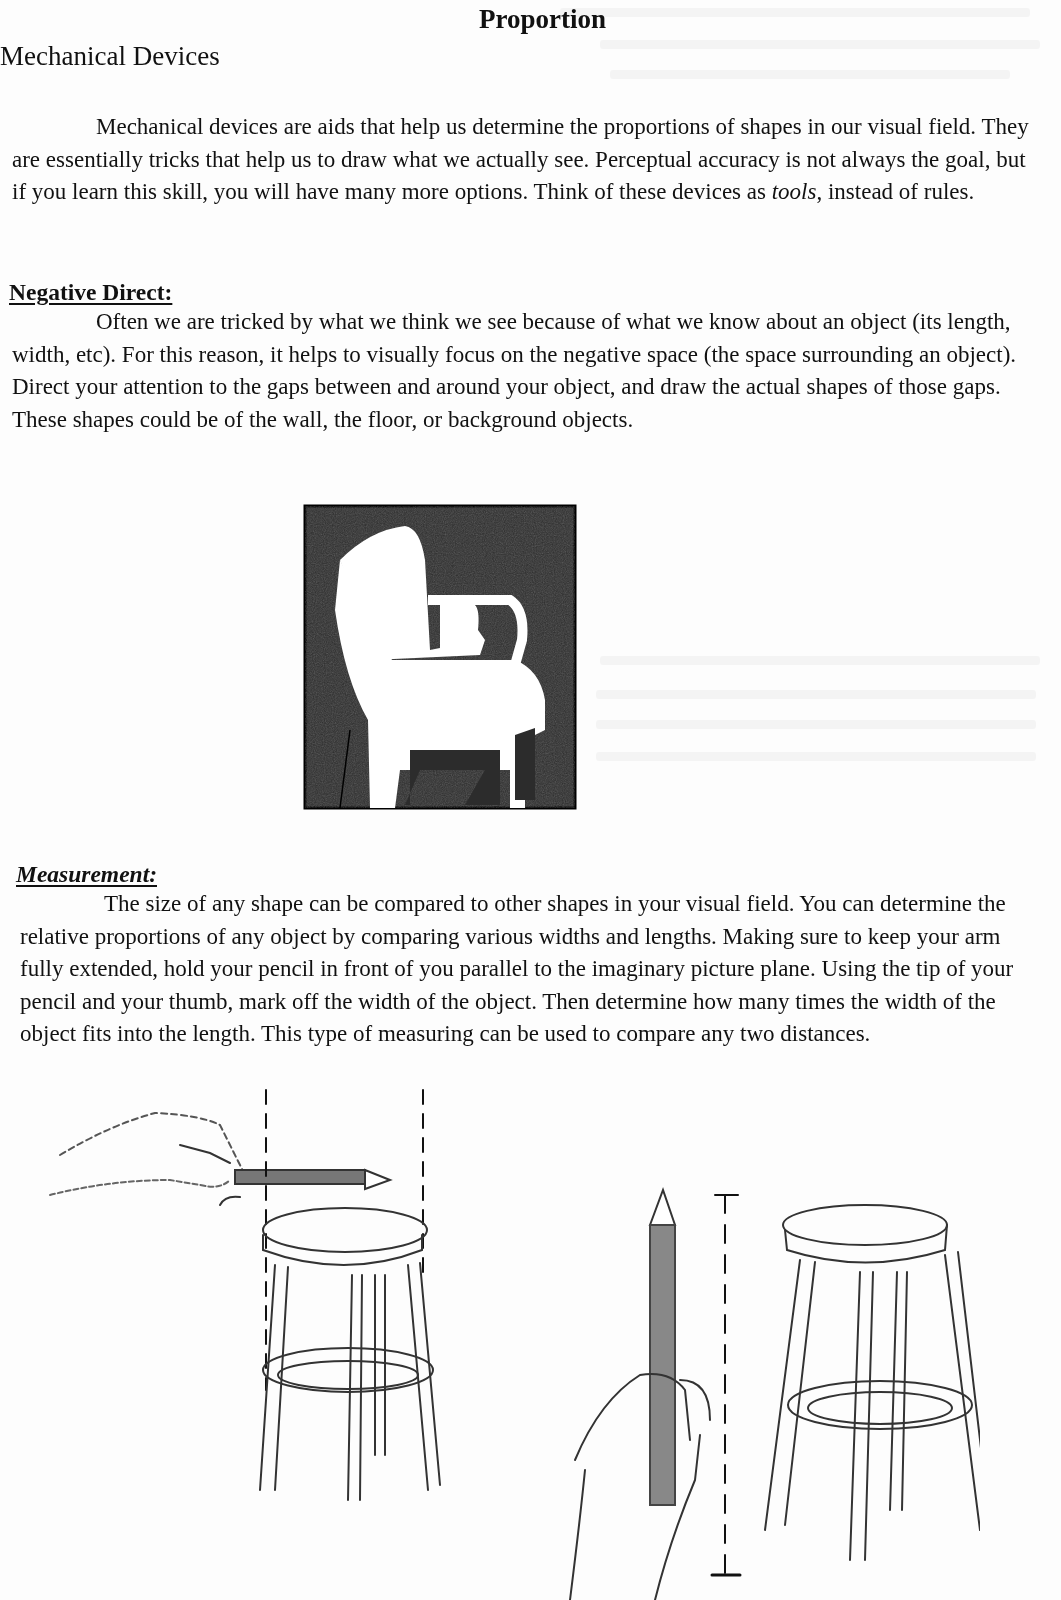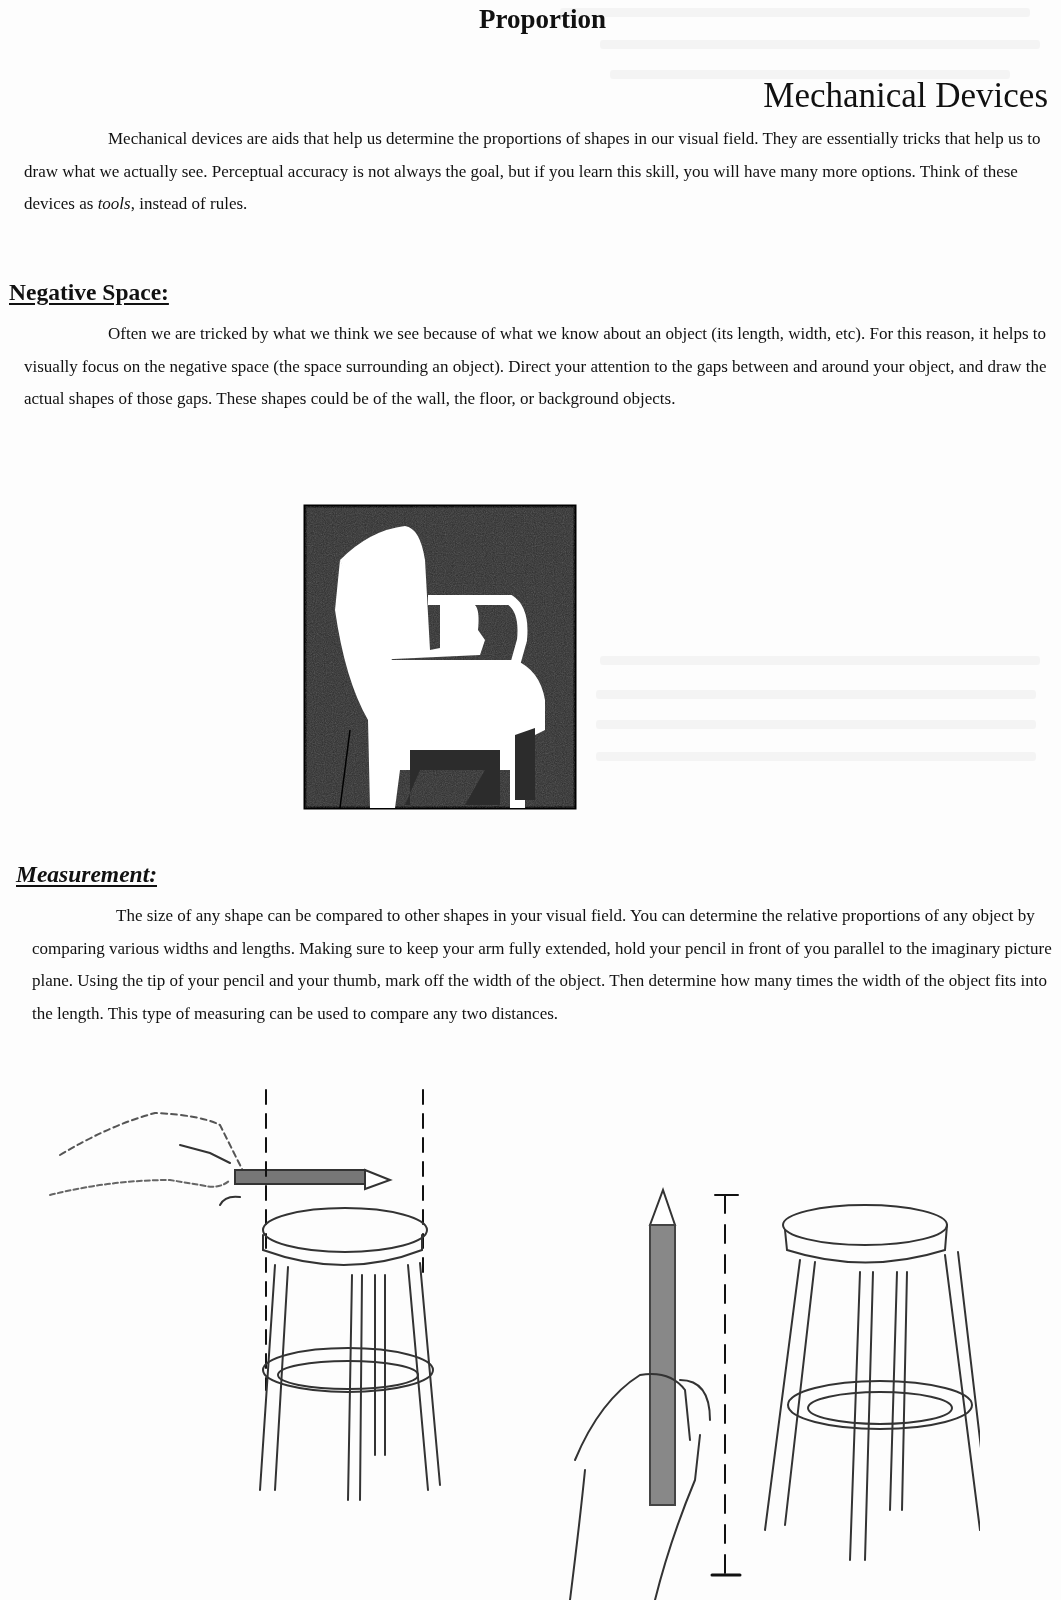--- a/index.html
+++ b/index.html
@@ -8,26 +8,26 @@
       background:#fdfdfd;
       font-family:"Liberation Serif", "DejaVu Serif", serif;
       color:#111;
     }
     .bleed { position:absolute; background:#ececec; height:9px; border-radius:3px; opacity:.55; }
     .title {
       position:absolute; left:0; width:1061px; top:3px; text-align:center;
       font-weight:bold; font-size:27px; line-height:32px;padding-left:12px;
     }
     .subtitle {
-      position:absolute; left:0; width:1048px; top:40px; text-align:right;
-      font-size:35px; line-height:32px;margin-top:40px;
+      position:absolute; left:0; width:1048px; top:40px; text-align:left;
+      font-size:27px; line-height:32px;
     }
     .para {
       position:absolute; left:8px; width:1030px;
-      font-size:17px; line-height:32.5px; margin:16px;
+      font-size:23px; line-height:32.5px; margin:4px;
       text-indent:84px;
     }
     .heading {
       position:absolute; left:9px;
       font-weight:bold; font-size:23.5px; line-height:28px;
       text-decoration:underline; text-decoration-thickness:2px; text-underline-offset:3px;
     }
     .figure { position:absolute; }
     svg { display:block; }
   </style>
@@ -42,21 +42,21 @@
   <div class="bleed" style="left:596px;top:690px;width:440px;"></div>
   <div class="bleed" style="left:596px;top:720px;width:440px;"></div>
   <div class="bleed" style="left:596px;top:752px;width:440px;"></div>
 </div>
 
 <div class="title">Proportion</div>
 <div class="subtitle">Mechanical Devices</div>
 
 <p class="para" style="top:107px;"><span>Mechanical devices are aids that help us determine the proportions of shapes in our visual field.  They are essentially tricks that help us to draw what we actually see. Perceptual accuracy is not always the goal, but if you learn this skill, you will have many more options.  Think of these devices as </span><i>tools</i><span>, instead of rules.</span></p>
 
-<div class="heading" style="top:278px;">Negative Space:</div>
+<div class="heading" style="top:278px;">Negative Direct:</div>
 <p class="para" style="top:302px;">Often we are tricked by what we think we see because of what we know about an object (its length, width, etc).  For this reason, it helps to visually focus on the negative space (the space surrounding an object).  Direct your attention to the gaps between and around your object, and draw the actual shapes of those gaps.  These shapes could be of the wall, the floor, or background objects.</p>
 
 <div class="figure" style="left:300px;top:500px;">
   <svg width="285" height="315" viewBox="0 0 285 315">
     <defs>
       <filter id="grain">
           <feTurbulence type="fractalNoise" baseFrequency="0.9" numOctaves="2" result="n"></feTurbulence>
           <feColorMatrix in="n" type="saturate" values="0"></feColorMatrix>
           <feComponentTransfer>
             <feFuncA type="table" tableValues="0 0.5"></feFuncA>

